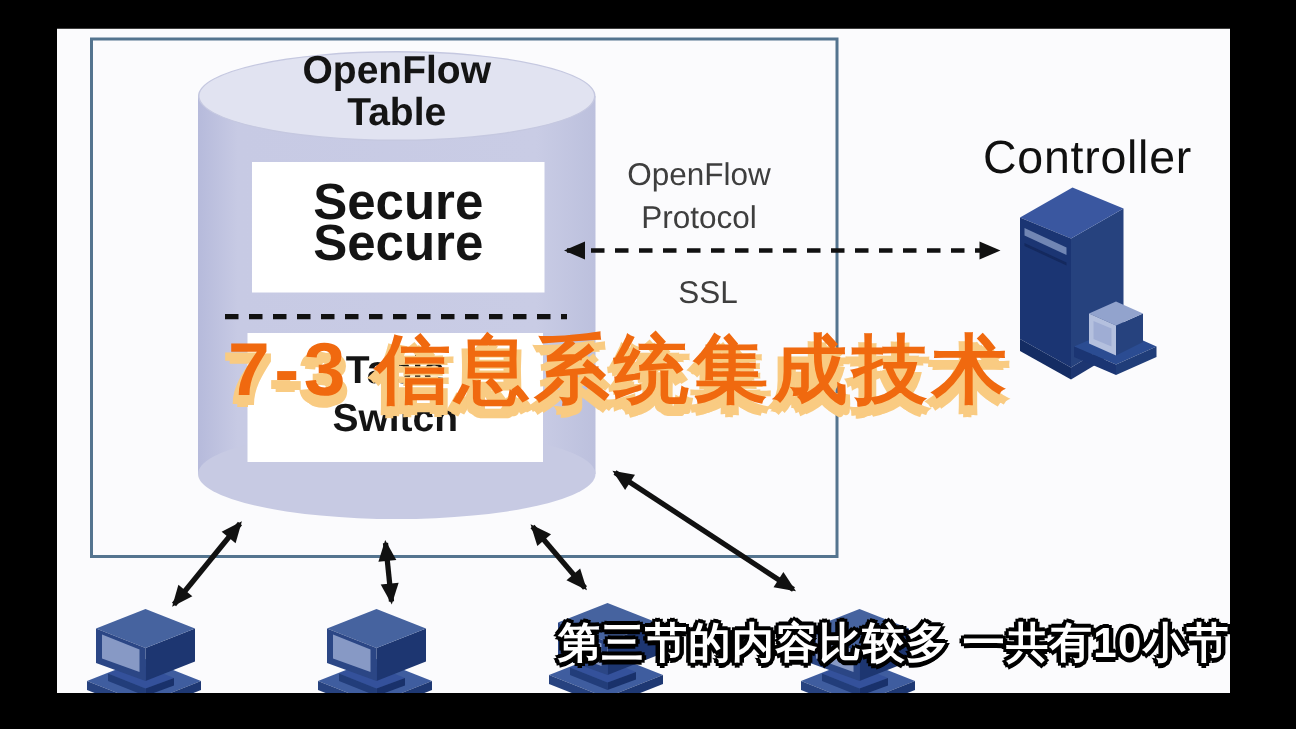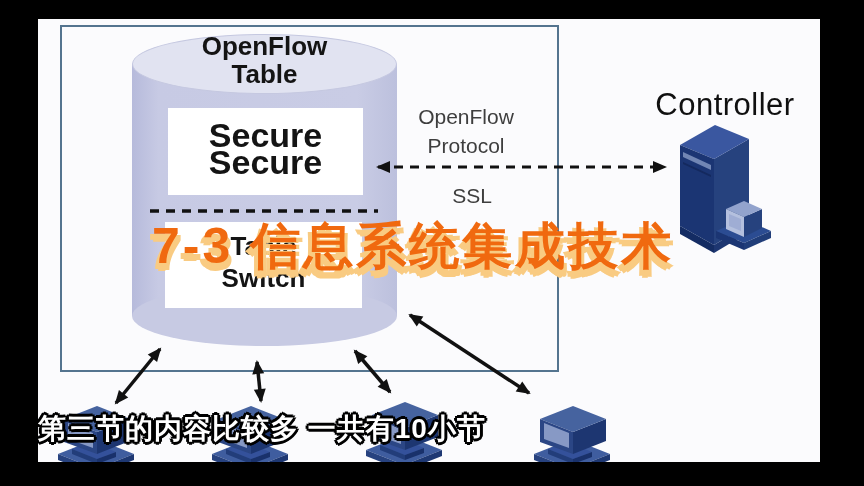--- a/index.html
+++ b/index.html
@@ -31,21 +31,21 @@
              font-size:21px;color:#3e3e3e;}
   .controller-label{position:absolute;left:635px;top:87px;width:180px;text-align:center;
                     font-size:31px;font-weight:normal;color:#101010;letter-spacing:0.5px;}
   .overlay-svg{position:absolute;left:0;top:0;width:864px;height:486px;z-index:6;}
   .device{position:absolute;z-index:5;}
   
   .title-overlay{position:absolute;left:152px;top:213px;width:600px;z-index:10;
       font-size:50px;font-weight:900;letter-spacing:3px;color:#f0690f;white-space:nowrap;
       text-shadow:-4px 6px 0 #f9cb82,3px 7px 0 #f9cb82,-1px 8px 0 #f9cb82;}
   
-  .subtitle{position:absolute;left:38px;top:410px;width:782px;text-align:left;z-index:11;
+  .subtitle{position:absolute;left:38px;top:410px;width:782px;text-align:right;z-index:11;
       font-size:28px;font-weight:bold;color:#fff;letter-spacing:1px;white-space:nowrap;
       text-shadow:-2px -2px 0 #000,2px -2px 0 #000,-2px 2px 0 #000,2px 2px 0 #000,
                   0 -3px 0 #000,0 3px 0 #000,-3px 0 0 #000,3px 0 0 #000;}
   
   .bar{position:absolute;background:#000;z-index:40;}
   .bar-top{left:0;top:0;width:864px;height:19px;}
   .bar-bottom{left:0;top:462px;width:864px;height:24px;}
   .bar-left{left:0;top:0;width:38px;height:486px;}
   .bar-right{left:820px;top:0;width:44px;height:486px;}
 </style>

